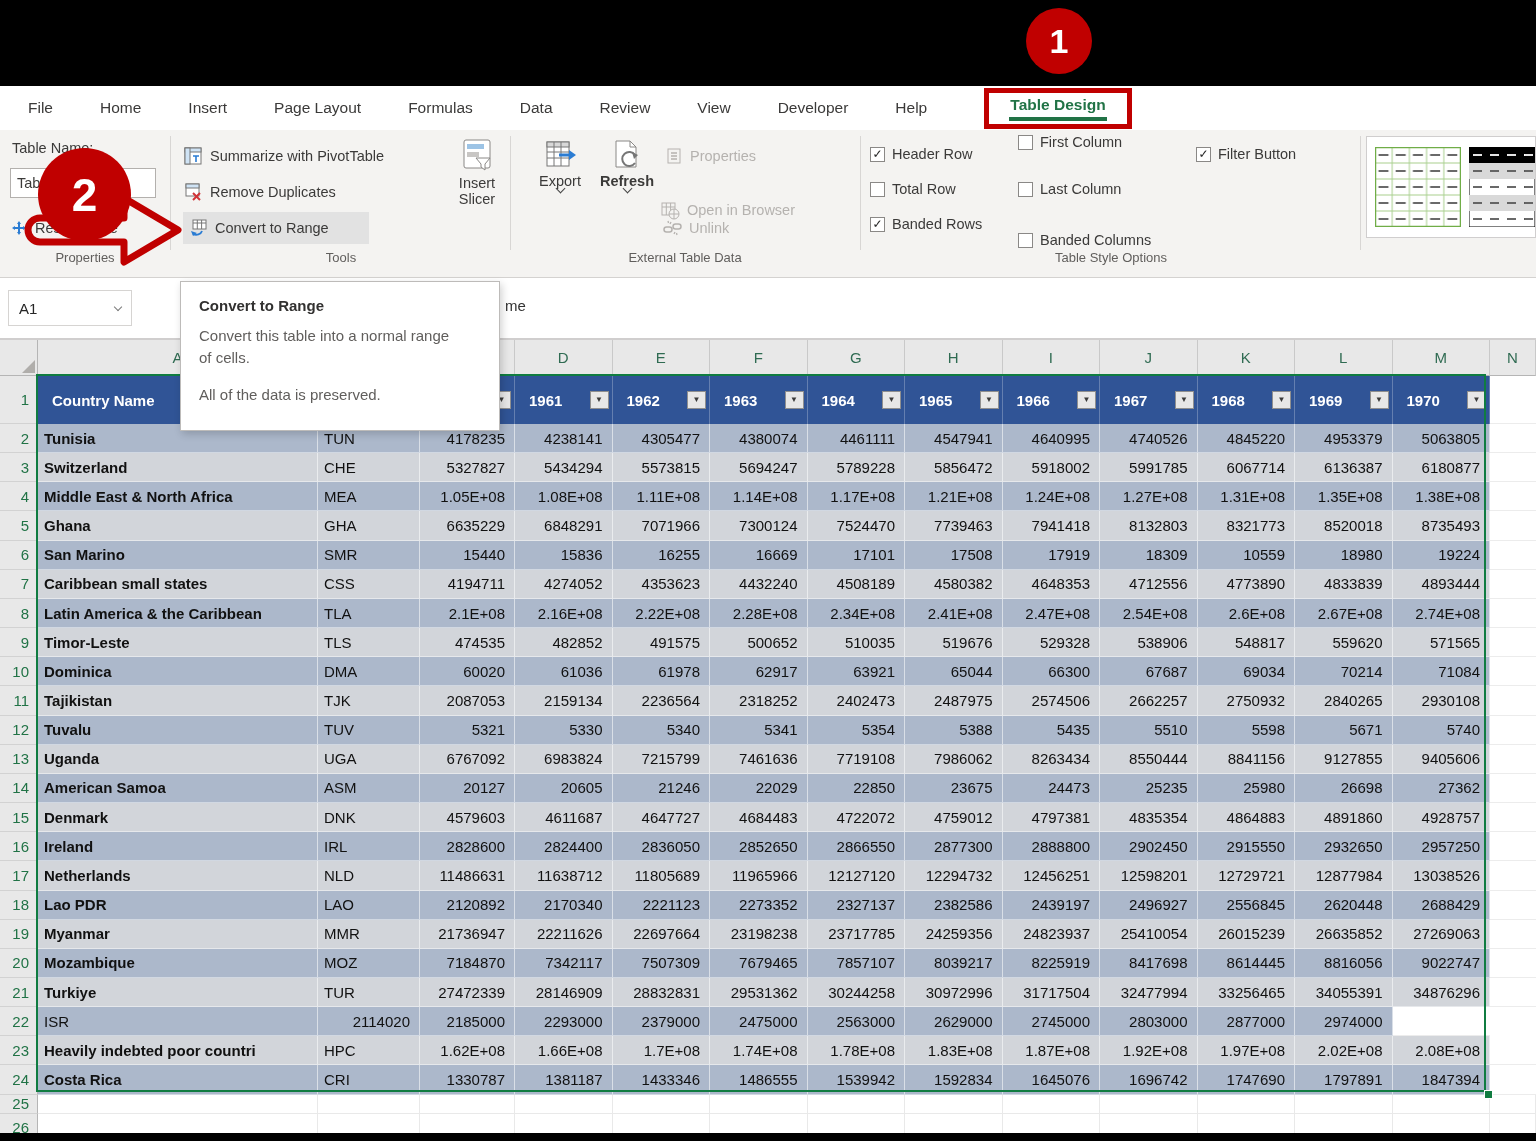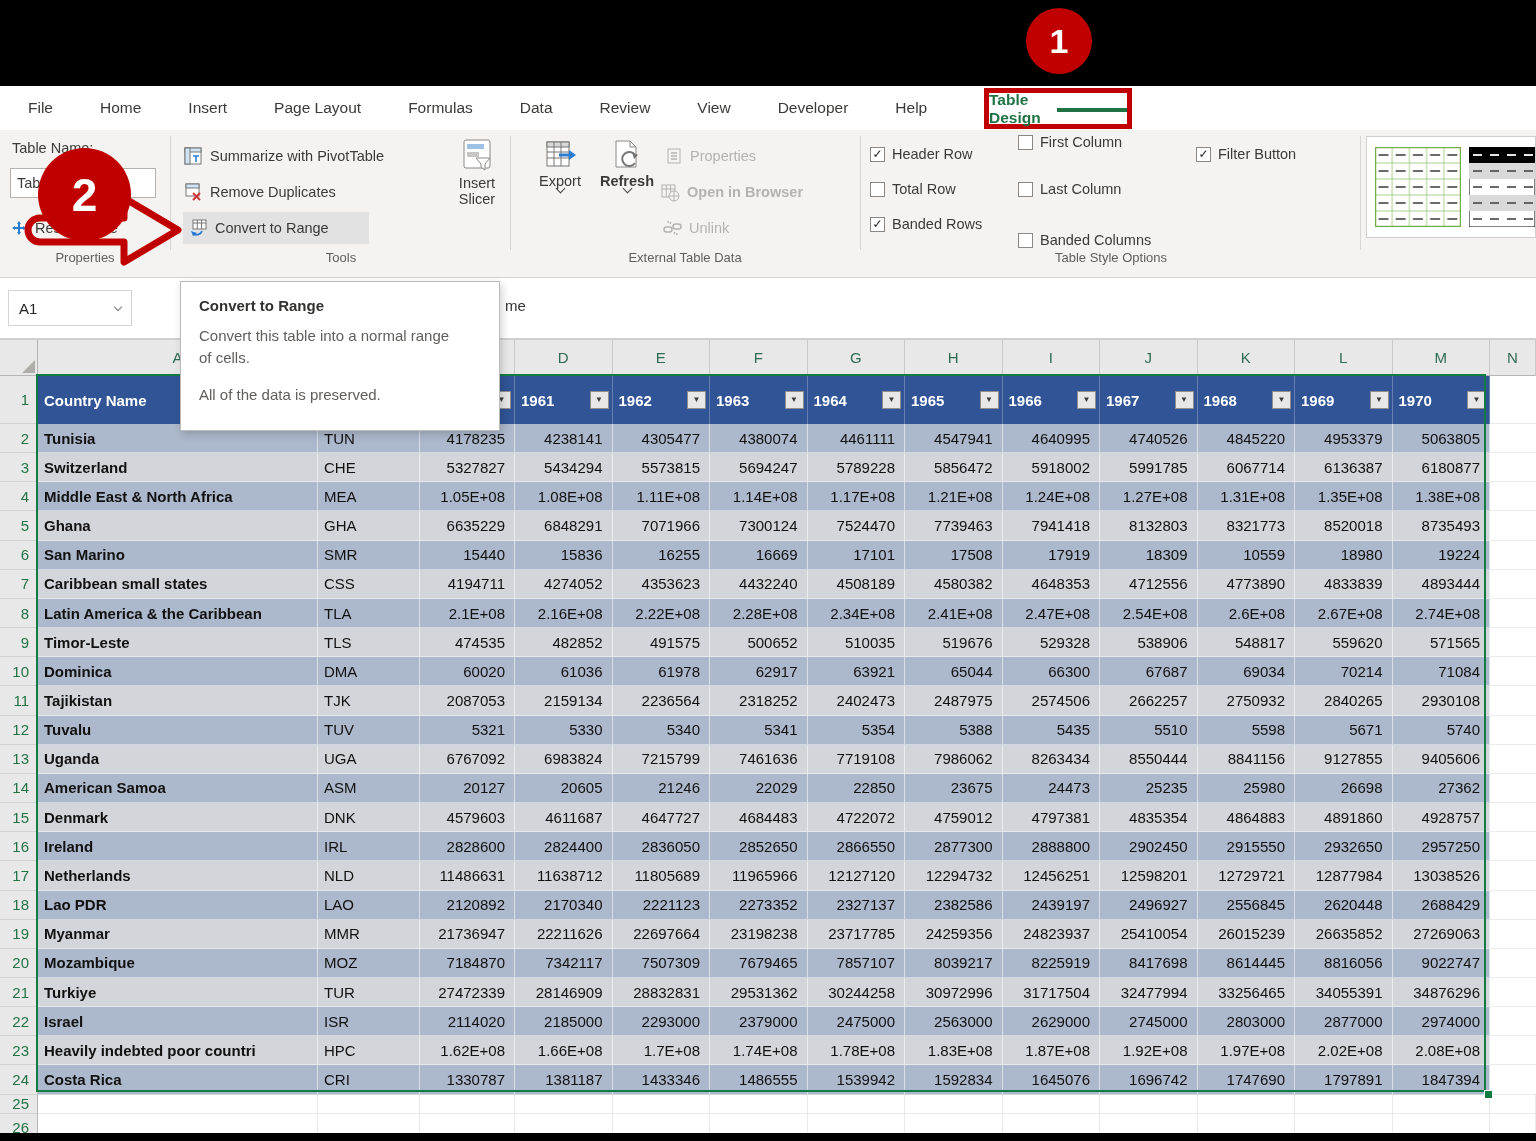--- a/index.html
+++ b/index.html
@@ -5,21 +5,21 @@
   * { margin:0; padding:0; box-sizing:border-box; }
   body { font-family:"Liberation Sans", sans-serif; background:#fff; }
   #stage { position:relative; width:1536px; height:1141px; overflow:hidden; background:#fff; }
 
   .topbar { position:absolute; left:0; top:0; width:1536px; height:86px; background:#000; }
   .bottombar { position:absolute; left:0; top:1133px; width:1536px; height:8px; background:#000; }
 
   
   .menubar { position:absolute; left:0; top:86px; width:1536px; height:44px; background:#fff; display:flex; align-items:center; gap:47px; padding-left:28px; }
   .menu-item { font-size:15.5px; color:#3b3a39; white-space:nowrap; }
-  .active-tab-box { position:absolute; left:984px; top:2px; width:148px; height:41px; border:5px solid #c00000; display:flex; align-items:center; justify-content:center; background:transparent; }
+  .active-tab-box { position:absolute; left:984px; top:2px; width:148px; height:41px; border:5px solid #c00000; display:flex; flex-direction:column; align-items:center; justify-content:center; background:transparent; }
   .active-tab-label { color:#217346; font-size:15.5px; font-weight:bold; }
   .green-underline { width:98px; height:4px; background:#217346; margin-top:3px; }
 
   
   .ribbon { position:absolute; left:0; top:130px; width:1536px; height:148px; background:#f4f3f1; border-bottom:1px solid #d4d2d0; }
   .rb-divider { position:absolute; top:6px; width:1px; height:114px; background:#d8d6d4; }
   .group-label { position:absolute; top:120px; font-size:13px; color:#605e5c; text-align:center; }
   .rb-text { font-size:14.5px; color:#3b3a39; white-space:nowrap; }
   .rb-text-disabled { font-size:14.5px; color:#b5b2af; white-space:nowrap; }
   .rb-row { position:absolute; height:32px; display:flex; align-items:center; gap:7px; }
@@ -44,21 +44,21 @@
   .tt-body { font-size:15px; color:#605e5c; width:260px; line-height:1.45; }
   .tt-footer { font-size:15px; color:#605e5c; margin-top:17px; }
 
   
   .sheet { position:absolute; left:0; top:340px; width:1536px; height:793px; background:#fff; overflow:hidden; }
   .grid-row { display:grid; }
   .strip-cell { background:#e8e8e8; border-right:1px solid #c9c9c9; border-bottom:1px solid #b5b5b5; color:#2f6b52; font-size:15px; display:flex; align-items:center; justify-content:center; }
   .corner { position:relative; background:#e8e8e8; border-right:1px solid #b5b5b5; border-bottom:1px solid #b5b5b5; }
   .corner-tri { position:absolute; right:2px; bottom:2px; width:0; height:0; border-left:13px solid transparent; border-bottom:13px solid #b0aeab; }
   .rownum { background:#e8e8e8; border-right:1px solid #b5b5b5; border-bottom:1px solid #d2d2d2; color:#217346; font-size:15px; display:flex; align-items:center; justify-content:flex-end; padding-right:8px; }
-  .hdr-cell { background:#305496; color:#fff; font-weight:bold; font-size:15px; display:flex; align-items:center; padding-left:6px; border-right:1px solid rgba(255,255,255,.25); }
+  .hdr-cell { background:#305496; color:#fff; font-weight:bold; font-size:15px; display:flex; align-items:center; padding-left:14px; border-right:1px solid rgba(255,255,255,.25); }
   .filter-btn { width:19px; height:18px; background:#e7e7e7; border:1px solid #8f8f8f; color:#3a3a3a; font-size:8px; line-height:1; display:flex; align-items:center; justify-content:center; margin-left:auto; margin-right:3px; flex:none; }
   .cell { font-size:15px; color:#111; display:flex; align-items:center; border-right:1px solid rgba(255,255,255,.55); border-bottom:1px solid rgba(255,255,255,.45); overflow:hidden; }
   .band-dark { background:#acb8cb; }
   .band-light { background:#d2d5da; }
   .c-name { font-weight:bold; padding-left:6px; white-space:nowrap; }
   .c-code { padding-left:6px;text-align:center; }
   .c-num { justify-content:flex-end; padding-right:9px; }
   .c-n { background:#fff; border-right:none; border-bottom:1px solid #ececec; }
   .empty-cell { background:#fff; border-right:1px solid #e9e9e9; border-bottom:1px solid #e9e9e9; }
   .sel-border { position:absolute; left:36px; top:34px; width:1450px; height:718px; border:2px solid #107c41; pointer-events:none; z-index:5; }
@@ -177,21 +177,21 @@
     </div>
     <div class="rb-row" style="left:665px;top:10px;">
       <span class="icon">
         <svg width="18" height="18" viewBox="0 0 18 18">
             <rect x="3" y="2" width="12" height="14" fill="#f4f3f1" stroke="#b5b2af"></rect>
             <path d="M6 6 H12 M6 9 H12 M6 12 H12" stroke="#b5b2af" stroke-width="1.4"></path>
           </svg>
       </span>
       <span class="rb-text-disabled">Properties</span>
     </div>
-    <div class="rb-row" style="left:660px;top:46px;font-weight:bold;">
+    <div class="rb-row" style="left:660px;top:64px;">
       <span class="icon">
         <svg width="20" height="20" viewBox="0 0 20 20">
             <rect x="2" y="3" width="13" height="12" fill="#f4f3f1" stroke="#b5b2af"></rect>
             <path d="M2 7 H15 M6.3 3 V15 M10.6 3 V15" stroke="#b5b2af"></path>
             <circle cx="14" cy="14" r="5" fill="#f4f3f1" stroke="#b5b2af"></circle>
             <path d="M9 14 H19 M14 9 V19" stroke="#b5b2af"></path>
           </svg>
       </span>
       <span class="rb-text-disabled">Open in Browser</span>
     </div>
@@ -704,21 +704,20 @@
           <div class="cell c-num band-light">30972996</div>
           <div class="cell c-num band-light">31717504</div>
           <div class="cell c-num band-light">32477994</div>
           <div class="cell c-num band-light">33256465</div>
           <div class="cell c-num band-light">34055391</div>
           <div class="cell c-num band-light">34876296</div>
           <div class="cell c-n"></div>
         </div>
         <div class="grid-row" style="grid-template-columns: 38px 280px 102px 95px 97.5px 97.5px 97.5px 97.5px 97.5px 97.5px 97.5px 97.5px 97.5px 97.5px 46px; height: 29.17px;">
           <div class="rownum">22</div>
-          <div class="cell c-name band-dark">Israel</div>
           <div class="cell c-code band-dark">ISR</div>
           <div class="cell c-num band-dark">2114020</div>
           <div class="cell c-num band-dark">2185000</div>
           <div class="cell c-num band-dark">2293000</div>
           <div class="cell c-num band-dark">2379000</div>
           <div class="cell c-num band-dark">2475000</div>
           <div class="cell c-num band-dark">2563000</div>
           <div class="cell c-num band-dark">2629000</div>
           <div class="cell c-num band-dark">2745000</div>
           <div class="cell c-num band-dark">2803000</div>

